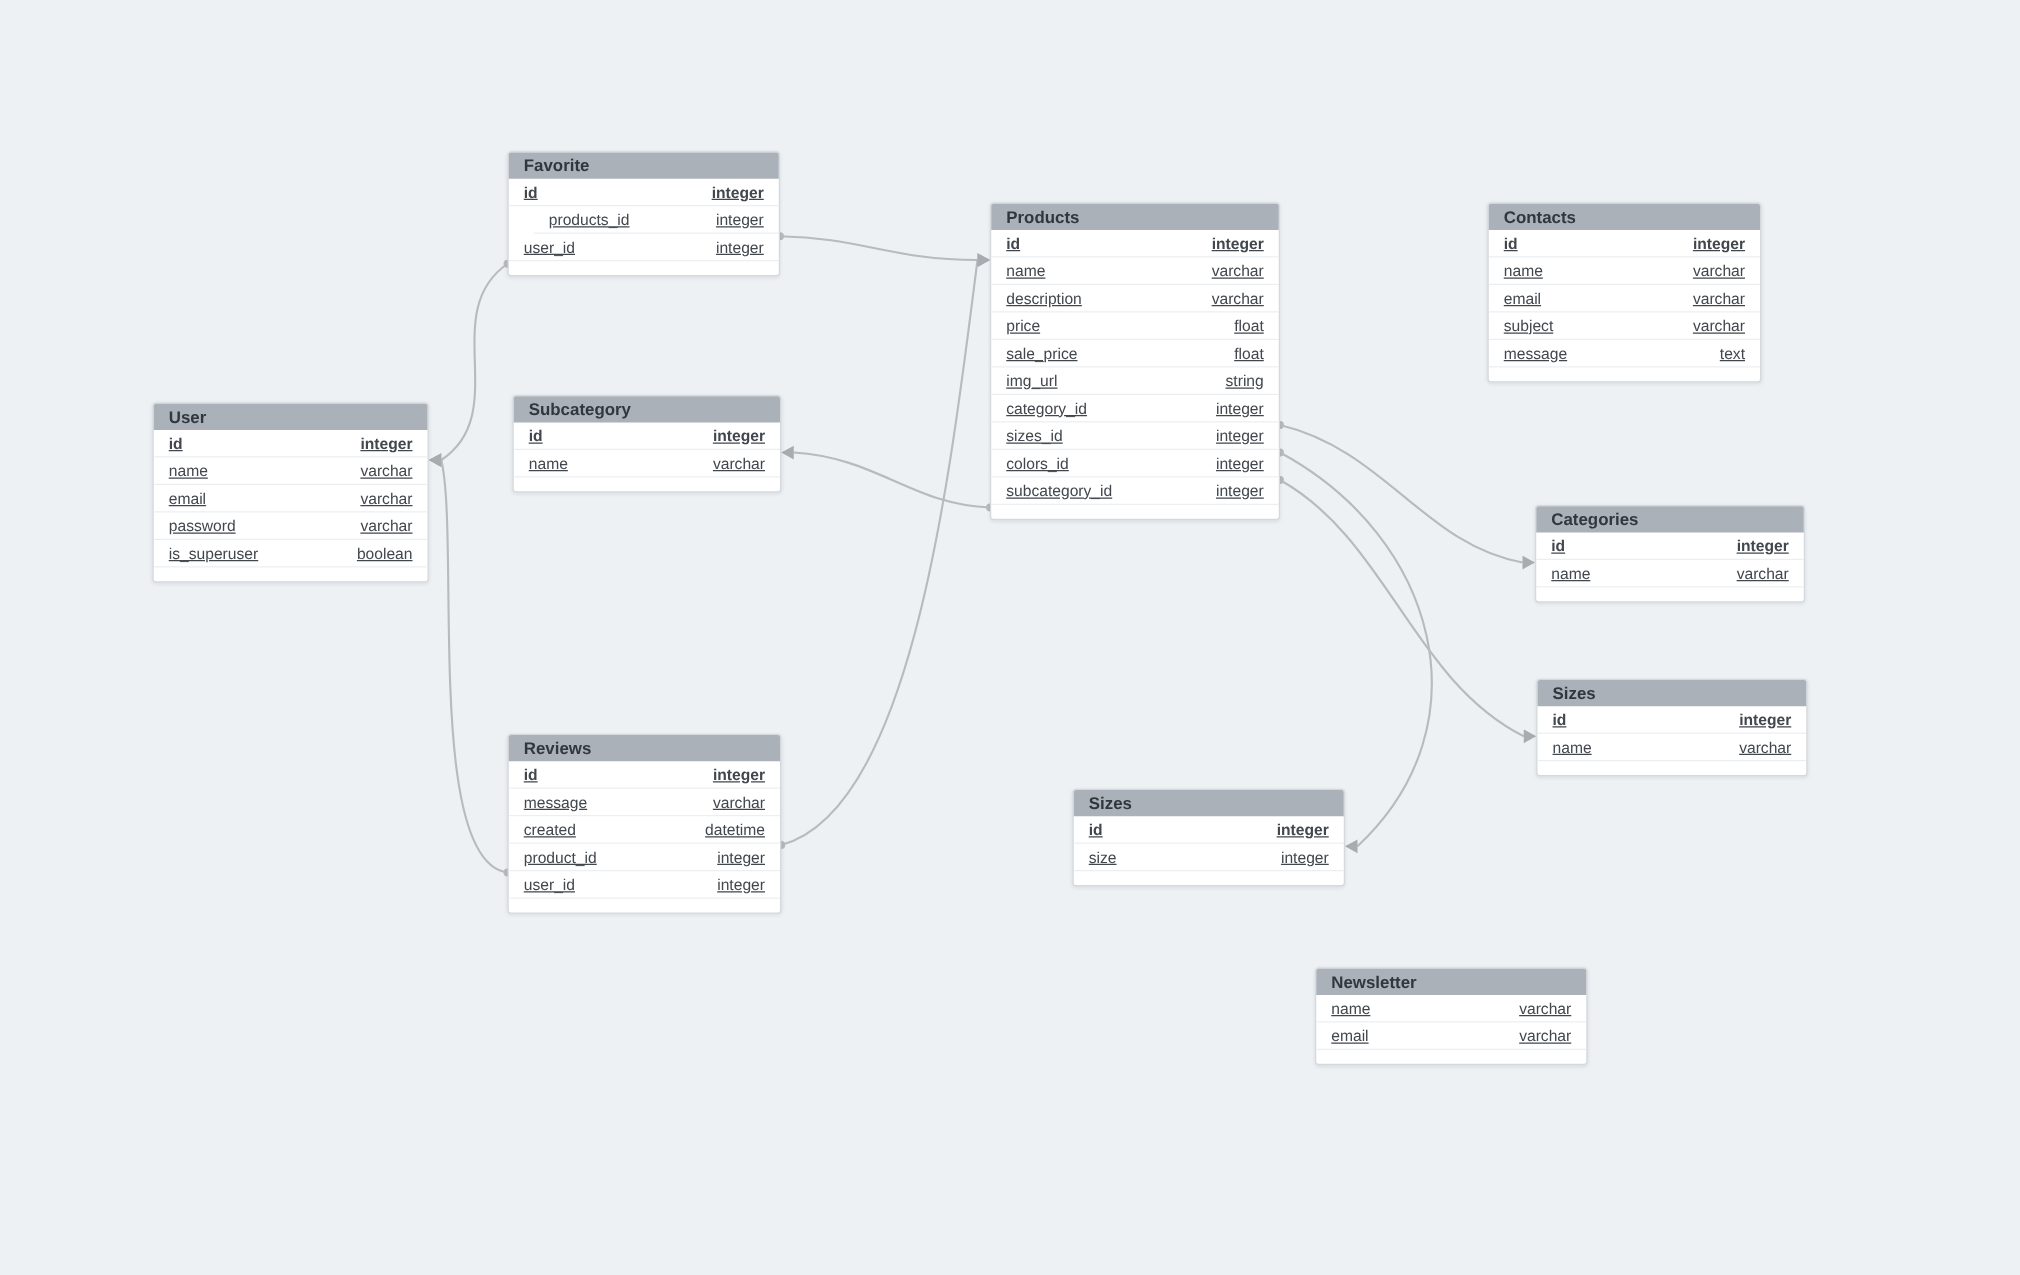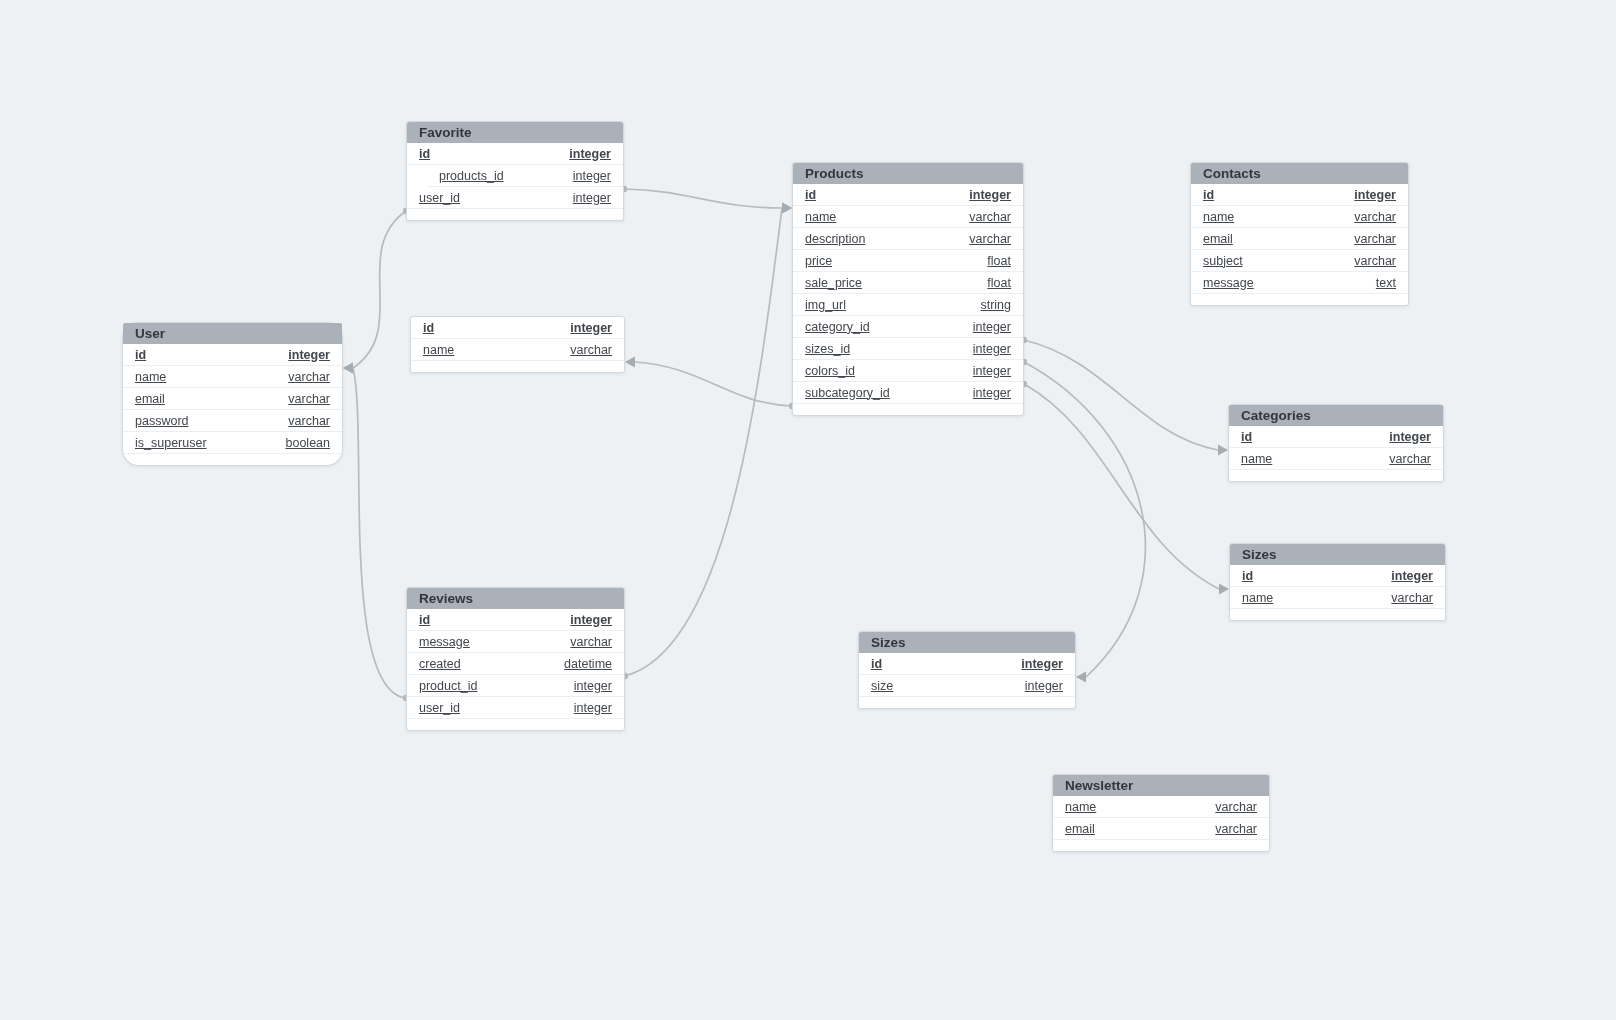--- a/index.html
+++ b/index.html
@@ -93,21 +93,21 @@
       <div class="trow" style="color: rgb(66, 71, 77); border-bottom: 1px solid rgb(236, 239, 242); margin-left: 20px;">
         <span class="fname">products_id</span>
         <span class="ftype">integer</span>
       </div>
       <div class="trow" style="color: rgb(66, 71, 77); border-bottom: 1px solid rgb(236, 239, 242);">
         <span class="fname">user_id</span>
         <span class="ftype">integer</span>
       </div>
       <div class="table-footer"></div>
     </div>
-    <div class="table-card" style="left: 122px; top: 322px; width: 221px; border-radius: 17px;">
+    <div class="table-card" style="left: 122px; top: 322px; width: 221px;">
       <div class="table-header" style="background: rgb(170, 177, 184); color: rgb(50, 55, 61);">User</div>
       <div class="trow pk" style="color: rgb(66, 71, 77); border-bottom: 1px solid rgb(236, 239, 242);">
         <span class="fname">id</span>
         <span class="ftype">integer</span>
       </div>
       <div class="trow" style="color: rgb(66, 71, 77); border-bottom: 1px solid rgb(236, 239, 242);">
         <span class="fname">name</span>
         <span class="ftype">varchar</span>
       </div>
       <div class="trow" style="color: rgb(66, 71, 77); border-bottom: 1px solid rgb(236, 239, 242);">
@@ -118,20 +118,21 @@
         <span class="fname">password</span>
         <span class="ftype">varchar</span>
       </div>
       <div class="trow" style="color: rgb(66, 71, 77); border-bottom: 1px solid rgb(236, 239, 242);">
         <span class="fname">is_superuser</span>
         <span class="ftype">boolean</span>
       </div>
       <div class="table-footer"></div>
     </div>
     <div class="table-card" style="left: 410px; top: 316px; width: 215px;">
+      <div class="table-header" style="background: rgb(170, 177, 184); color: rgb(50, 55, 61);">Subcategory</div>
       <div class="trow pk" style="color: rgb(66, 71, 77); border-bottom: 1px solid rgb(236, 239, 242);">
         <span class="fname">id</span>
         <span class="ftype">integer</span>
       </div>
       <div class="trow" style="color: rgb(66, 71, 77); border-bottom: 1px solid rgb(236, 239, 242);">
         <span class="fname">name</span>
         <span class="ftype">varchar</span>
       </div>
       <div class="table-footer"></div>
     </div>

